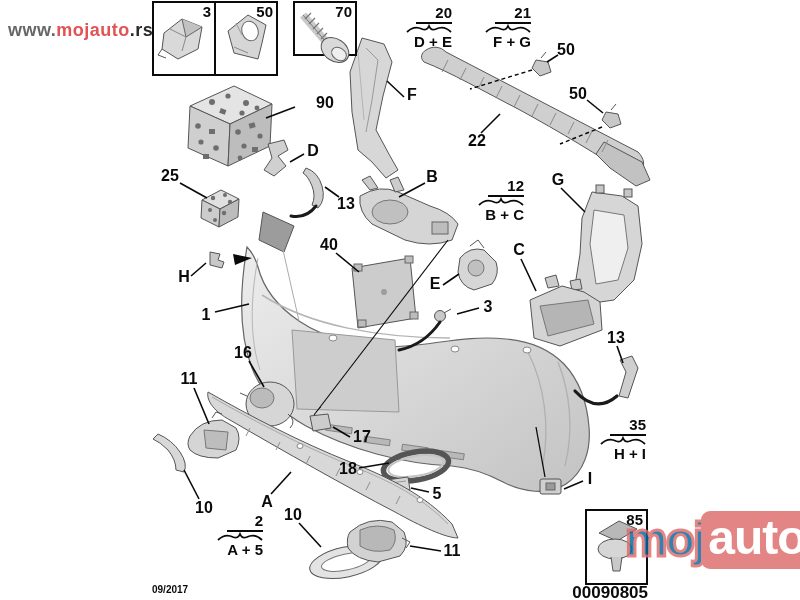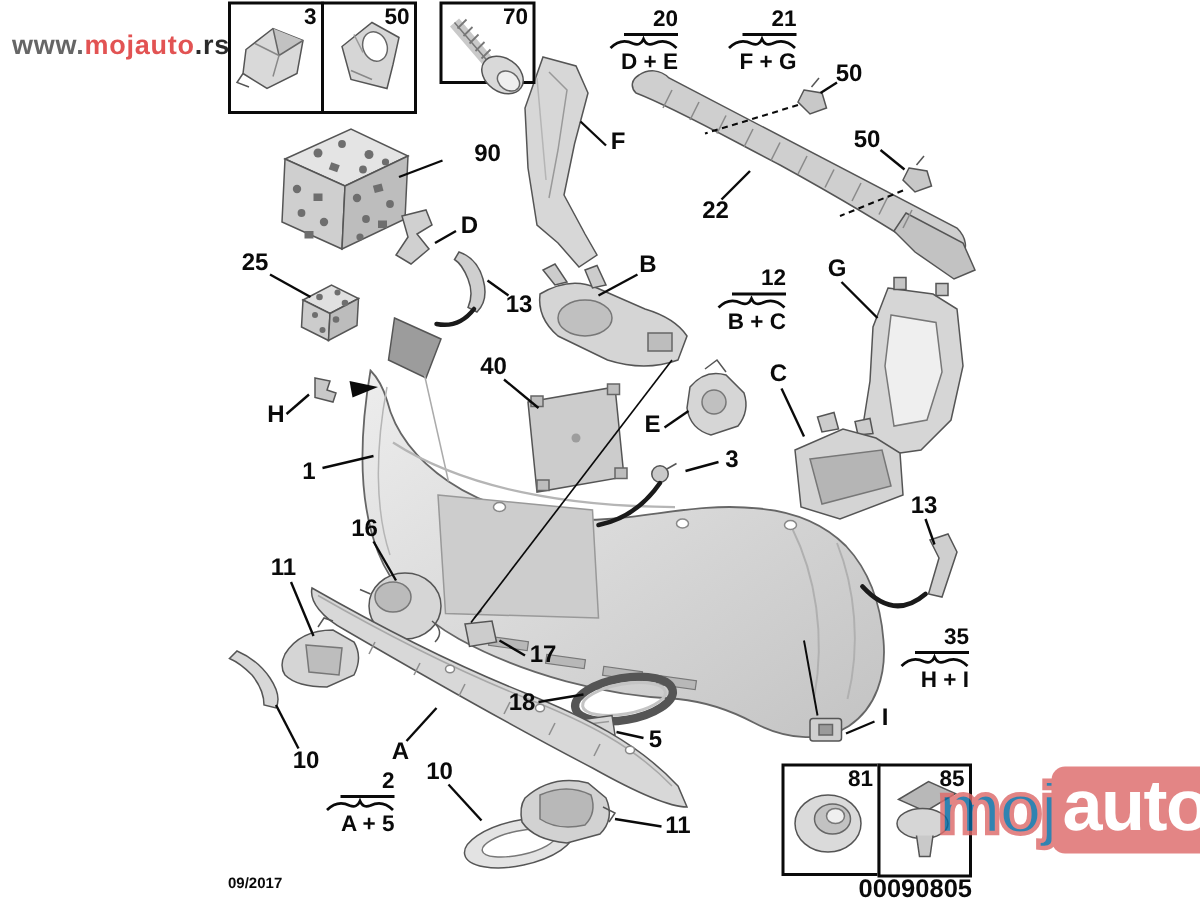--- a/index.html
+++ b/index.html
@@ -328,28 +328,20 @@
       <path d="M8,12 L32,40" stroke="#777" stroke-width="1"></path>
       <g stroke="#777" stroke-width="1.2">
         <path d="M10,16 L16,10"></path>
           <path d="M14,21 L20,15"></path>
           <path d="M18,26 L24,20"></path>
         <path d="M22,31 L28,25"></path>
           <path d="M26,36 L32,30"></path>
       </g>
       <ellipse cx="40" cy="47" rx="15" ry="11" fill="#d9d9d9" stroke="#555" transform="rotate(35 40 47)"></ellipse>
       <ellipse cx="44" cy="51" rx="8" ry="6" fill="#efefef" stroke="#666" transform="rotate(35 44 51)"></ellipse>
-    </svg>
-  </div>
-  <div class="pbox" style="left:521px;top:509px;width:66px;height:75px;">
-    <span class="pnum">81</span>
-    <svg width="62" height="71" viewBox="0 0 62 71">
-      <ellipse cx="29" cy="38" rx="22" ry="19" fill="#dadada" stroke="#555"></ellipse>
-      <ellipse cx="32" cy="35" rx="12" ry="10" fill="#c2c2c2" stroke="#666"></ellipse>
-      <ellipse cx="34" cy="33" rx="6" ry="5" fill="#efefef" stroke="#777"></ellipse>
     </svg>
   </div>
   <div class="pbox" style="left:585px;top:509px;width:63px;height:76px;">
     <span class="pnum">85</span>
     <svg width="59" height="71" viewBox="0 0 59 71">
       <path d="M12,22 L32,10 L50,18 L30,30 Z" fill="#b8b8b8" stroke="#555"></path>
       <ellipse cx="28" cy="38" rx="17" ry="10" fill="#d6d6d6" stroke="#555"></ellipse>
       <path d="M24,46 L26,60 L33,60 L35,46" fill="#c9c9c9" stroke="#555"></path>
     </svg>
   </div>

